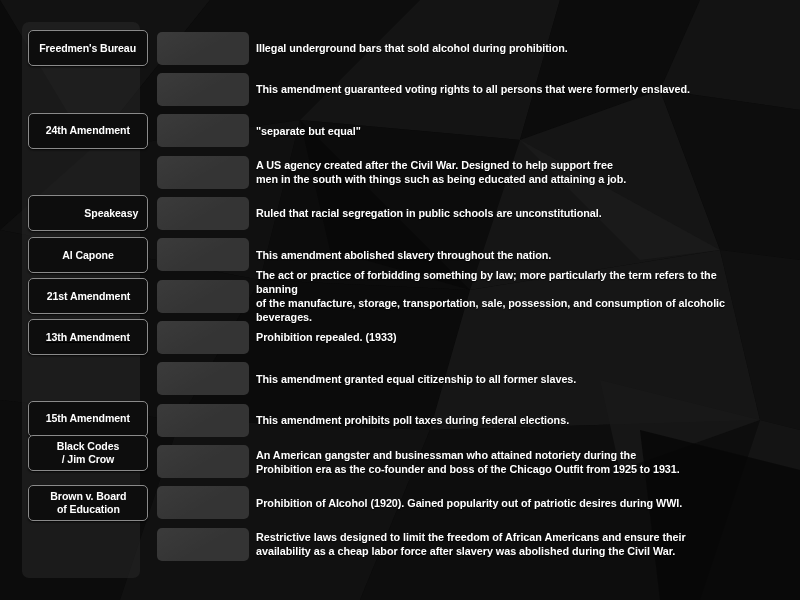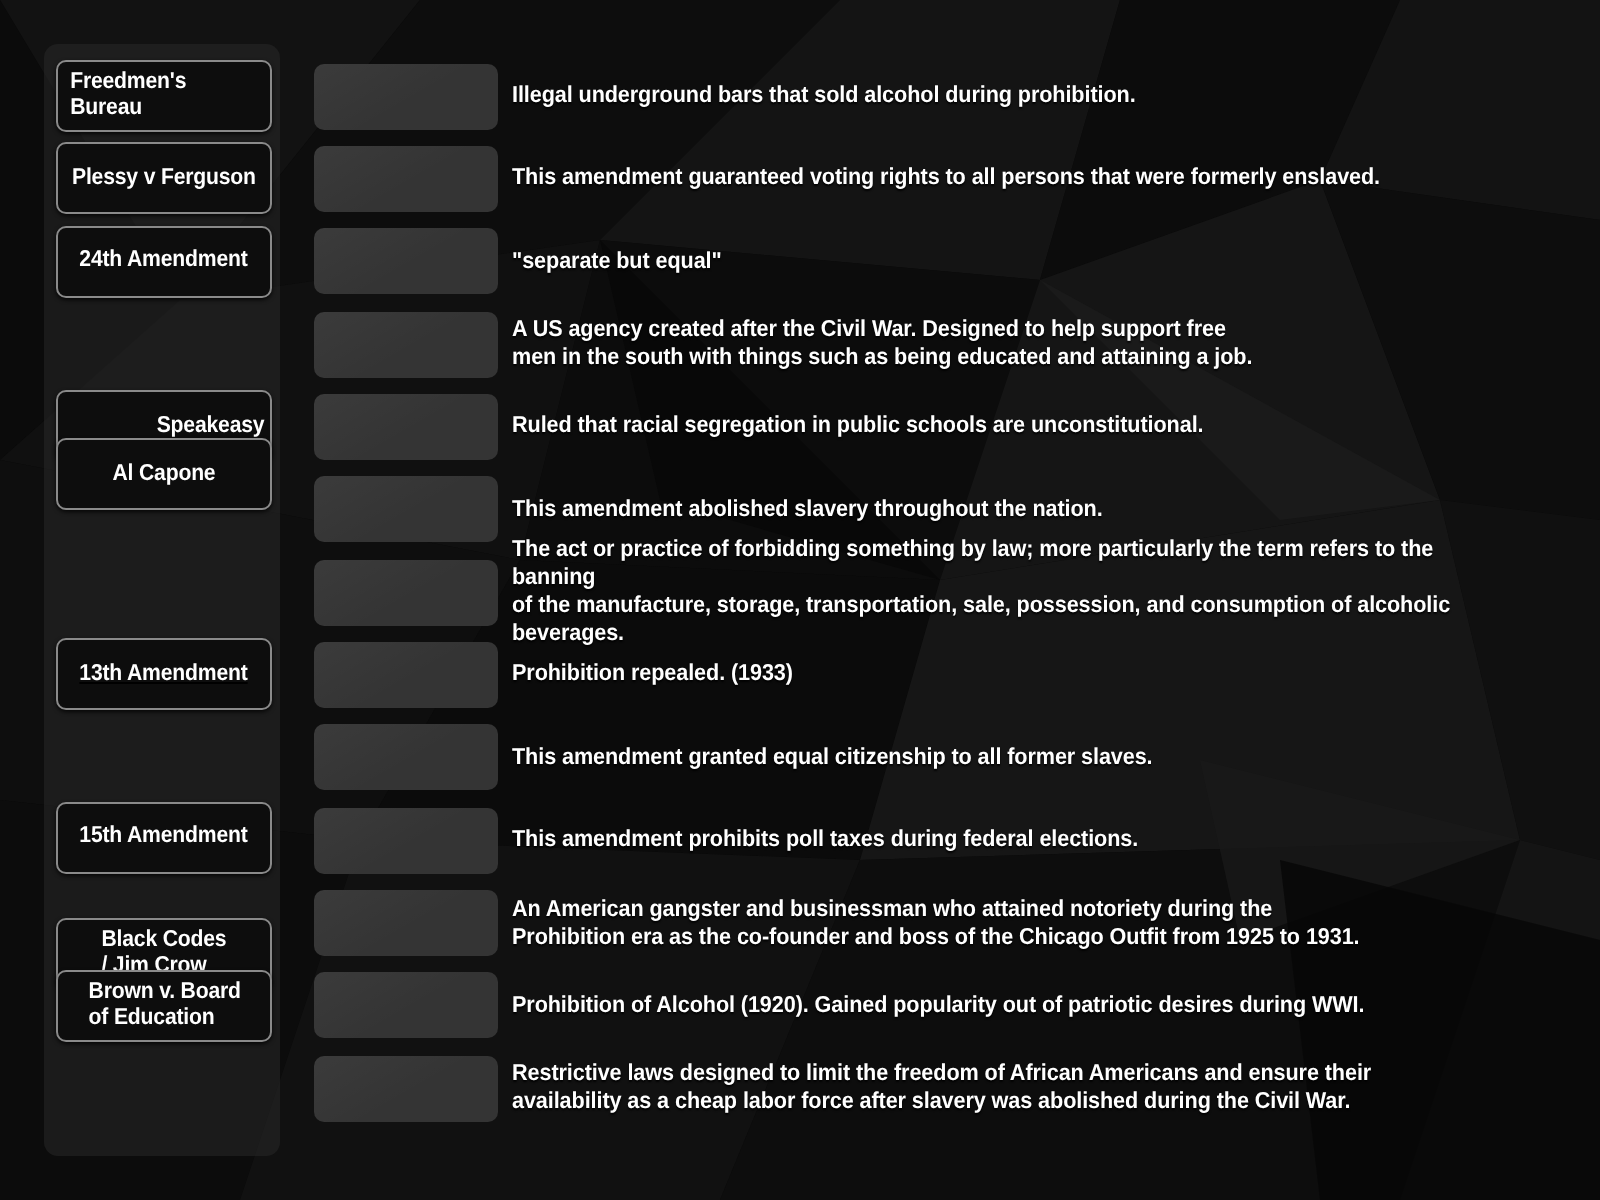--- a/index.html
+++ b/index.html
@@ -43,28 +43,29 @@
     top: 22px;
     width: 118px;
     height: 556px;
     background: rgba(40,40,40,0.55);
     border-radius: 7px;
   }
 
   .term-tile {
     position: absolute;
     left: 28px;
-    width: 108px;
+    width: 120px;
     height: 36px;
     background: #0d0d0d;
     border: 1px solid #8a8a8a;
     border-radius: 5px;
     display: flex;
     align-items: center;
     justify-content: center;
+    text-align: center;
     cursor: grab;
     box-shadow: 0 1px 2px rgba(0,0,0,0.8);
   }
   .term-tile .label {
     color: #ffffff;
     font-size: 11.5px;
     font-weight: bold;
     line-height: 13px;
     font-family: "Liberation Sans Narrow", "Liberation Sans", sans-serif;
     transform: scaleX(0.92);
@@ -140,59 +141,59 @@
     <polygon points="640,430 800,470 800,600 660,600" fill="#070707" opacity="0.85"></polygon>
   </svg>
 
   <div id="board">
     <div class="terms-panel"></div>
   <div class="term-tile" style="top: 30px;">
         <span class="label">Freedmen's Bureau</span>
       </div>
       <div class="drop-zone" style="top: 31.5px;"><span></span></div>
       <div class="definition" style="top: 41px;">Illegal underground bars that sold alcohol during prohibition.</div>
-      <div class="term-tile" style="top: 71.35px;">
-        <span class="label">Plessy v Ferguson</span>
-      </div>
       <div class="drop-zone" style="top: 72.85px;"><span></span></div>
       <div class="definition" style="top: 82.35px;">This amendment guaranteed voting rights to all persons that were formerly enslaved.</div>
       <div class="term-tile" style="top: 112.7px;">
         <span class="label">24th Amendment</span>
       </div>
       <div class="drop-zone" style="top: 114.2px;"><span></span></div>
       <div class="definition" style="top: 123.7px;">"separate but equal"</div>
       <div class="drop-zone" style="top: 155.55px;"><span></span></div>
       <div class="definition" style="top: 158.05px;">A US agency created after the Civil War. Designed to help support free
 men in the south with things such as being educated and attaining a job.</div>
       <div class="term-tile" style="top: 195.4px; padding-left: 47px;">
         <span class="label">Speakeasy</span>
       </div>
       <div class="drop-zone" style="top: 196.9px;"><span></span></div>
       <div class="definition" style="top: 206.4px;">Ruled that racial segregation in public schools are unconstitutional.</div>
-      <div class="term-tile" style="top: 219px;">
+      <div class="term-tile" style="top: 237px;">
         <span class="label">Al Capone</span>
       </div>
       <div class="drop-zone" style="top: 238.25px;"><span></span></div>
       <div class="definition" style="top: 247.75px;">This amendment abolished slavery throughout the nation.</div>
+      <div class="term-tile" style="top: 278.1px;">
+        <span class="label">21st Amendment</span>
+      </div>
       <div class="drop-zone" style="top: 279.6px;"><span></span></div>
       <div class="definition" style="top: 268.1px;">The act or practice of forbidding something by law; more particularly the term refers to the banning
 of the manufacture, storage, transportation, sale, possession, and consumption of alcoholic beverages.</div>
       <div class="term-tile" style="top: 319.45px; text-decoration: underline;">
         <span class="label">13th Amendment</span>
       </div>
       <div class="drop-zone" style="top: 320.95px;"><span></span></div>
       <div class="definition" style="top: 330.45px;">Prohibition repealed. (1933)</div>
       <div class="term-tile" style="top: 360.8px; margin-top: 40px;">
         <span class="label">15th Amendment</span>
       </div>
       <div class="drop-zone" style="top: 362.3px;"><span></span></div>
       <div class="definition" style="top: 371.8px;">This amendment granted equal citizenship to all former slaves.</div>
       <div class="drop-zone" style="top: 403.65px;"><span></span></div>
       <div class="definition" style="top: 413.15px;">This amendment prohibits poll taxes during federal elections.</div>
-      <div class="term-tile" style="top: 459px;">
+      <div class="term-tile" style="top: 435px;">
         <span class="label">Black Codes
 / Jim Crow</span>
       </div>
       <div class="drop-zone" style="top: 445px;"><span></span></div>
       <div class="definition" style="top: 447.5px;">An American gangster and businessman who attained notoriety during the
 Prohibition era as the co-founder and boss of the Chicago Outfit from 1925 to 1931.</div>
       <div class="term-tile" style="top: 484.85px;">
         <span class="label">Brown v. Board
 of Education</span>
       </div>

